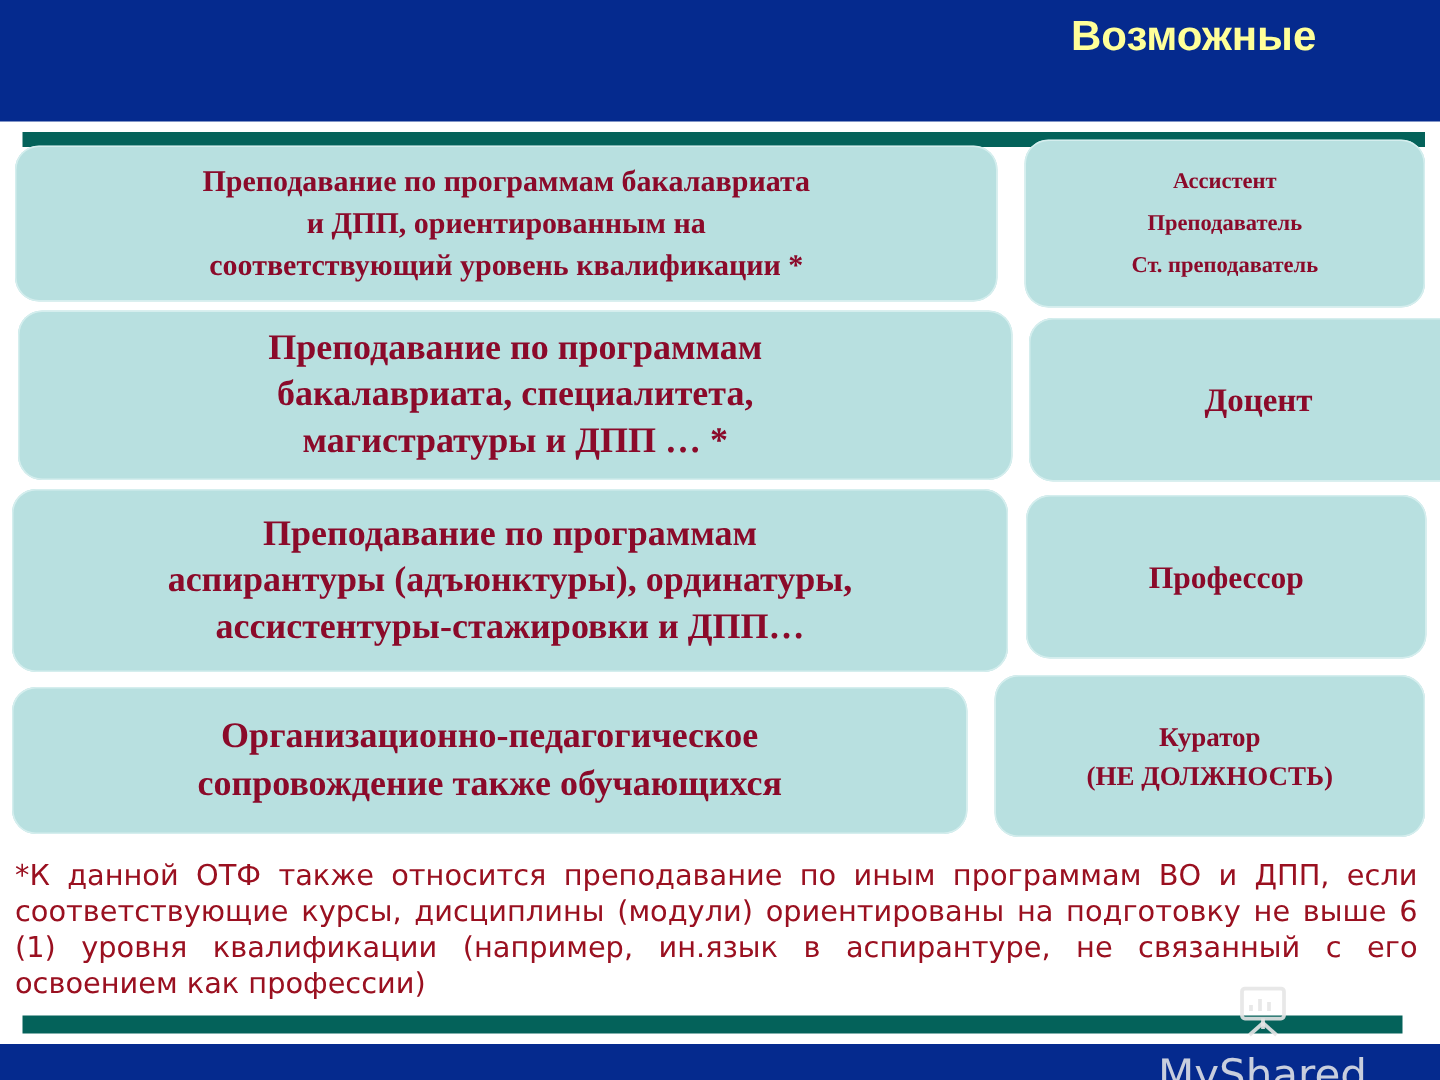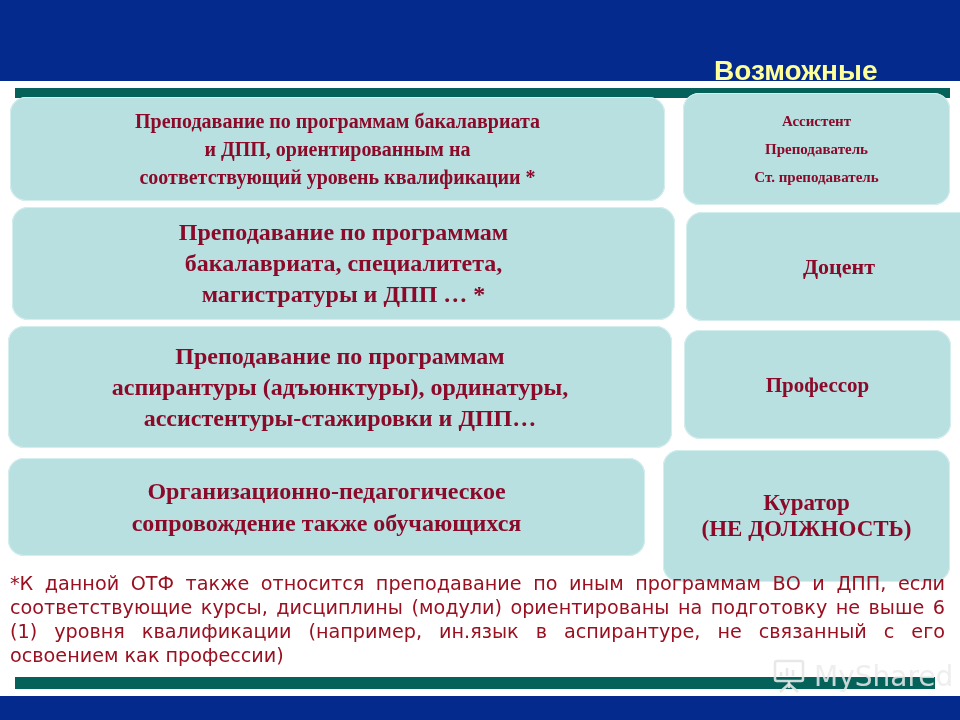--- a/index.html
+++ b/index.html
@@ -15,60 +15,61 @@
     .header-left {
       position: absolute; left: 40px; top: 6px; width: 600px;
       text-align: center; color: #ffff99; font-weight: bold;
       font-size: 25px; line-height: 33px;
     }
     .header-right {
       position: absolute; left: 700px; top: 6px; width: 240px;
       text-align: left; color: #ffff99; font-weight: bold;
       font-size: 28px; line-height: 36px;
     }
-    .header-right span { display: block; padding-left: 18px; margin-top: 47px; }
+    .header-right span { display: block; padding-left: 18px; }
     .header-right span:first-child { padding-left: 14px; }
     .teal-bar-top {
       position: absolute; left: 15px; top: 88px; width: 935px; height: 10px;
       background: #04625a;
     }
     .box {
       position: absolute; background: #b8e0e0; border-radius: 16px;
       display: flex; align-items: center; justify-content: center;
       text-align: center; color: #8b0a2a; font-weight: bold;
       box-shadow: 0 0 0 1px #d5eeee inset;
     }
     .box .txt { white-space: pre-line; font-family: Liberation Serif, serif; }
     .fn1 { left: 10px; top: 97px; width: 655px; height: 104px; font-size: 20px; line-height: 28px; }
     .fn2 { left: 12px; top: 207px; width: 663px; height: 113px; font-size: 24px; line-height: 31px; }
     .fn3 { left: 8px; top: 326px; width: 664px; height: 122px; font-size: 24px; line-height: 31px; }
     .fn4 { left: 8px; top: 458px; width: 637px; height: 98px; font-size: 24px; line-height: 32px; }
     .pos1 { left: 683px; top: 93px; width: 267px; height: 112px; font-size: 15px; line-height: 28px; }
     .pos2 { left: 686px; top: 212px; width: 306px; height: 109px; font-size: 22px; line-height: 28px; }
     .pos3 { left: 684px; top: 330px; width: 267px; height: 109px; font-size: 21px; line-height: 28px; text-align: right; }
-    .pos4 { left: 663px; top: 450px; width: 287px; height: 132px; font-size: 23px; line-height: 26px; }
+    .pos4 { left: 663px; top: 450px; width: 287px; height: 108px; font-size: 18px; line-height: 26px; }
     .footnote {
       position: absolute; left: 10px; top: 572px; width: 935px;
       color: #9a1020; font-family: "DejaVu Sans", sans-serif;
       font-size: 19.2px; line-height: 24px; text-align: justify;
       text-align-last: left;
     }
     .teal-bar-bottom {
       position: absolute; left: 15px; top: 677px; width: 920px; height: 12px;
       background: #04625a;
     }
     .blue-bar-bottom {
       position: absolute; left: 0; top: 696px; width: 960px; height: 24px;
       background: #052a8e;
     }
     .watermark {
       position: absolute; left: 772px; top: 656px; height: 40px;
       display: flex; align-items: center; gap: 8px;
       color: rgba(235,235,235,0.85); font-size: 28px;
       font-family: "DejaVu Sans", sans-serif;
+      flex-direction: column;
     }
     .watermark svg { display: block; }
   </style>
 </head>
 <body>
 
 <div class="header">
   <div class="header-right">
     <span>Возможные</span>
   </div>

